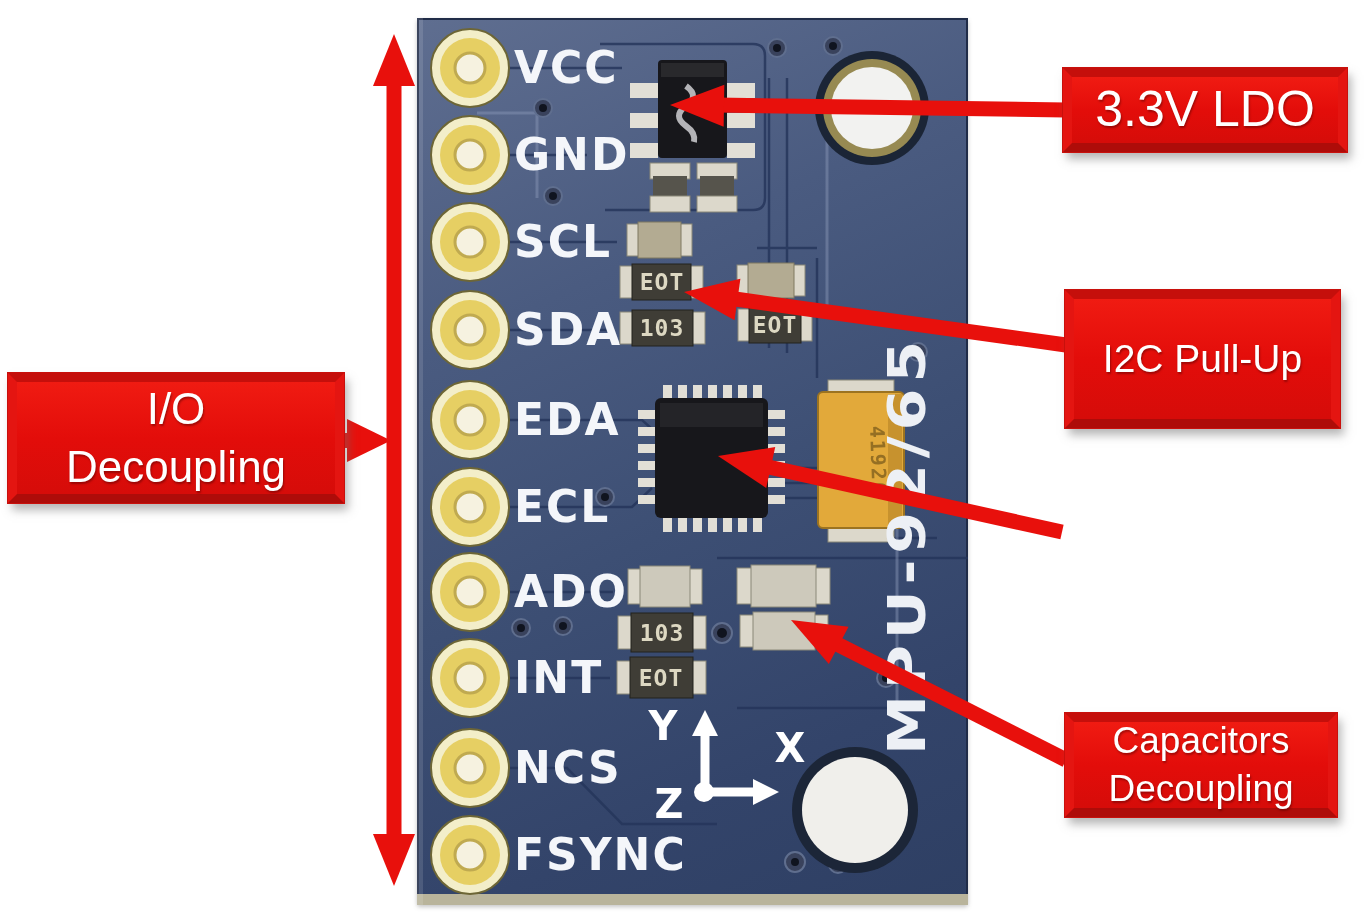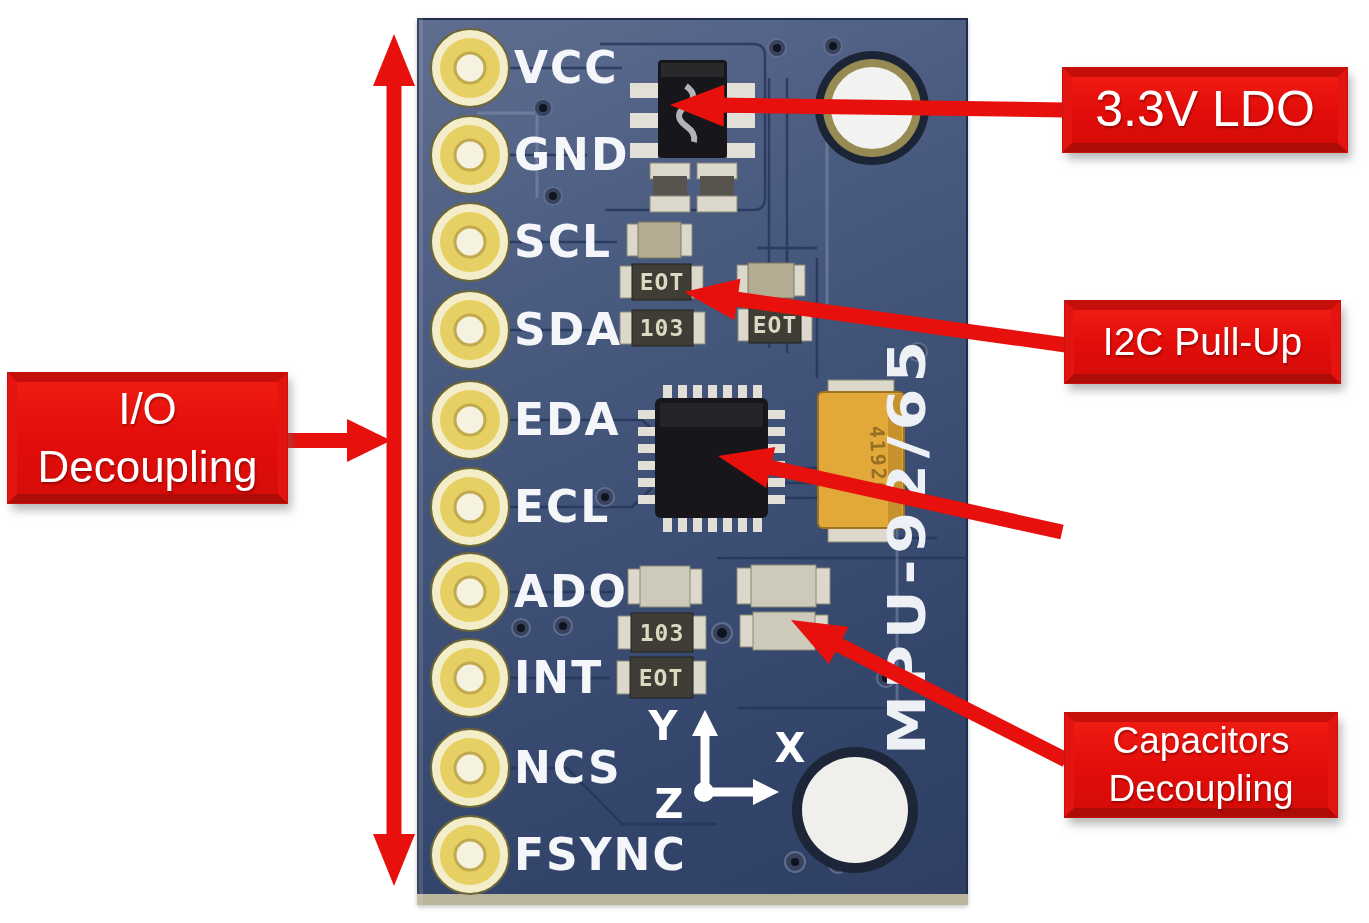--- a/index.html
+++ b/index.html
@@ -31,23 +31,23 @@
   .tant-text{font-family:"DejaVu Sans Mono",monospace;font-weight:700;font-size:20px;fill:#7c5c1c;opacity:.75;letter-spacing:2px}
   
   .arrows{position:absolute;left:0;top:0;z-index:5;pointer-events:none}
   
   .ann{position:absolute;z-index:6;box-sizing:border-box;display:flex;flex-direction:column;
        justify-content:center;align-items:center;color:#fff;font-weight:400;text-align:center;
        background:linear-gradient(180deg,#f01b12,#e30d0a 50%,#d60c09);
        border:9px solid;border-color:#c50f0b #e41511 #ae0c09 #e41511;
        box-shadow:0 0 0 1px #c8100c, 4px 7px 9px rgba(110,110,110,.5);
        text-shadow:1px 2px 2px rgba(60,0,0,.4);line-height:1.15;}
-  .ann-io{left:8px;top:373px;width:279px;height:130px;font-size:44px;line-height:1.32}
+  .ann-io{left:8px;top:373px;width:336px;height:130px;font-size:44px;line-height:1.32}
   .ann-ldo{left:1063px;top:68px;width:284px;height:84px;font-size:50px}
-  .ann-i2c{left:1065px;top:301px;width:275px;height:82px;font-size:39px;line-height:1.3}
+  .ann-i2c{left:1065px;top:290px;width:275px;height:138px;font-size:39px;line-height:1.3}
   .ann-mpu{left:1060px;top:490px;width:280px;height:80px;font-size:52px}
   .ann-decap{left:1065px;top:713px;width:272px;height:104px;font-size:37px;line-height:1.3}
 </style>
 </head>
 <body>
 
 <div class="canvas">
 
   <div class="board">
     <svg width="551" height="887" viewBox="0 0 551 887">

